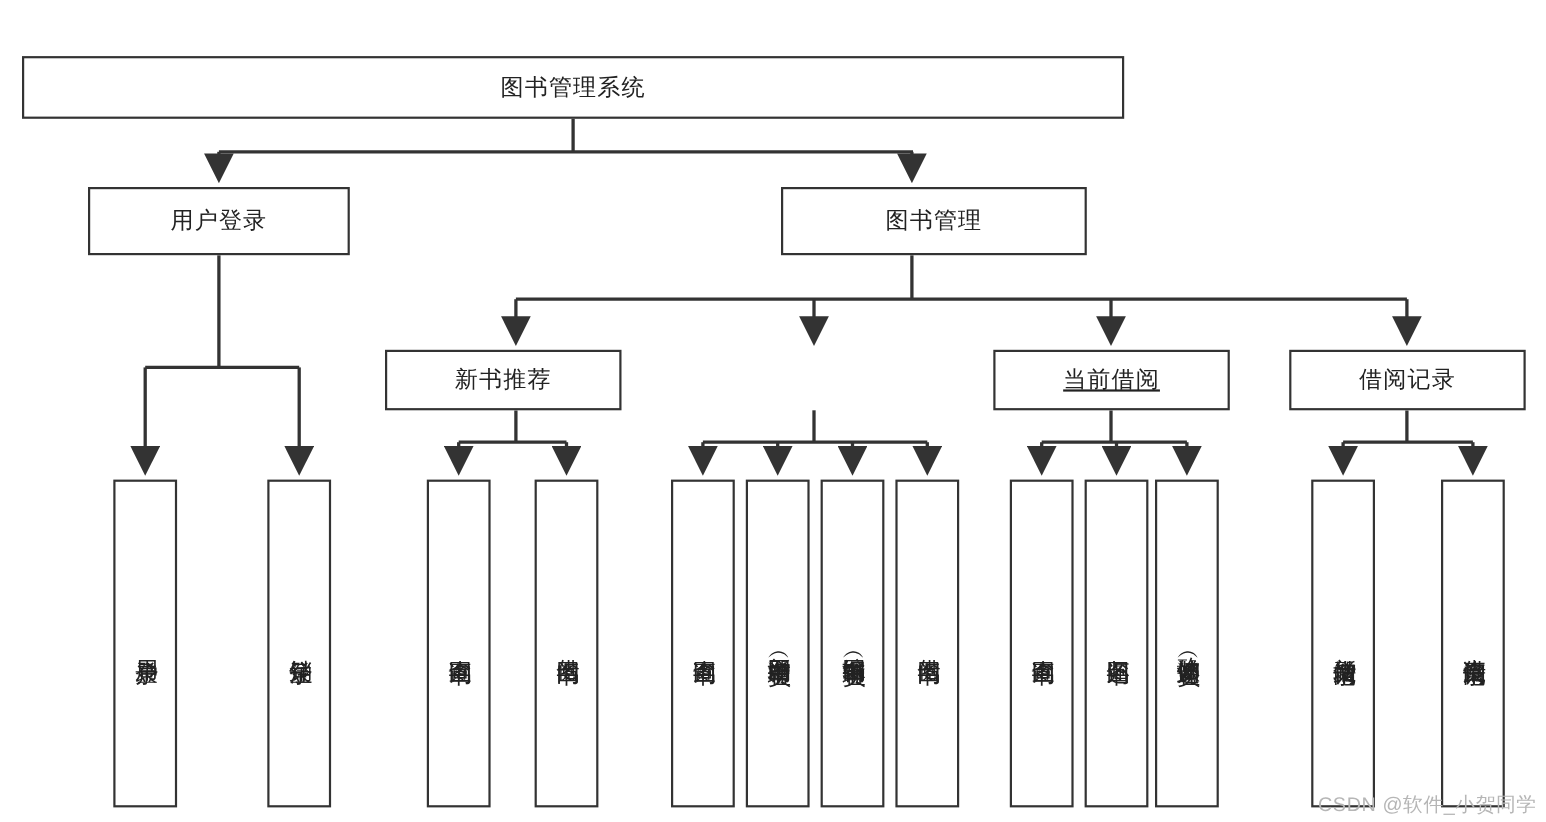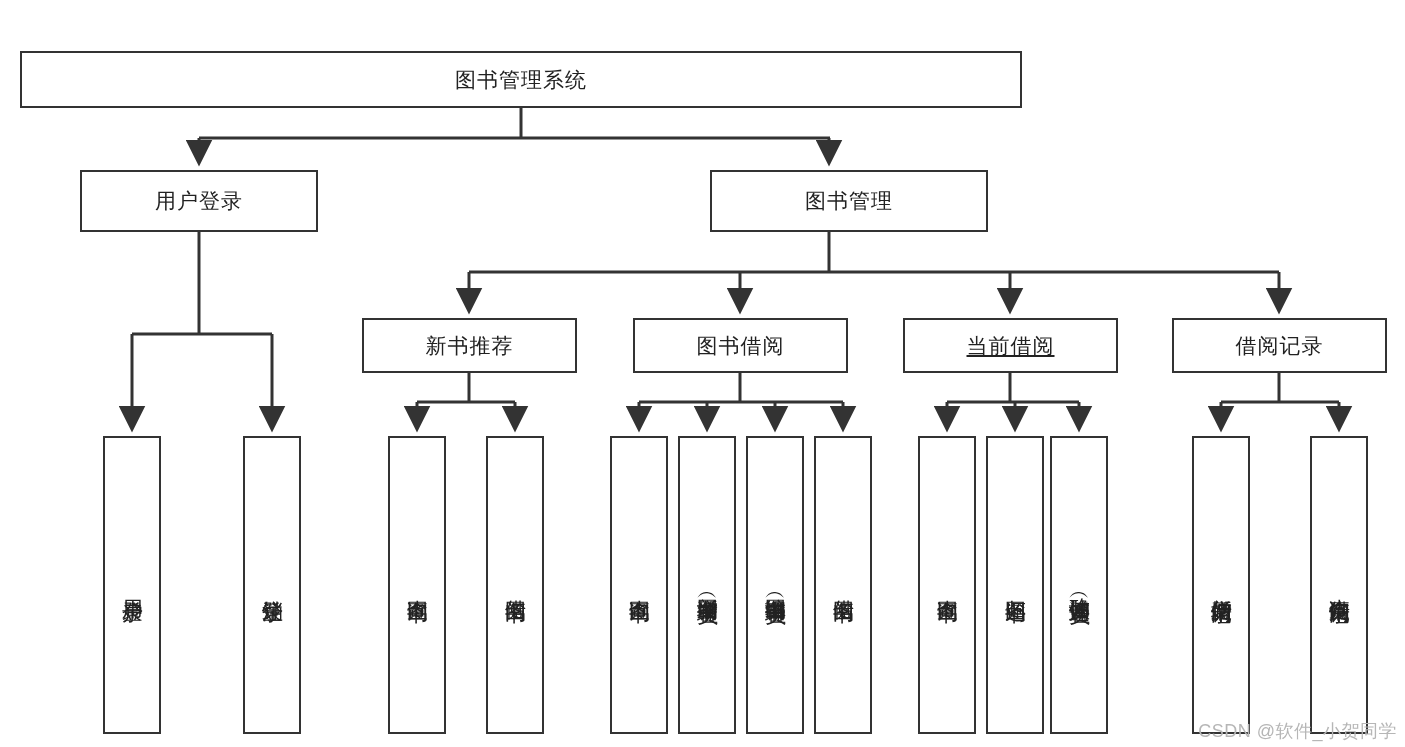--- a/index.html
+++ b/index.html
@@ -136,25 +136,22 @@
     <span class="label">图书管理系统</span>
   </div>
 
   <div class="node node-h" style="left:80px; top:170px; width:238px; height:62px;">
     <span class="label">用户登录</span>
   </div>
   <div class="node node-h" style="left:710px; top:170px; width:278px; height:62px;">
     <span class="label">图书管理</span>
   </div>
 
-  <div class="node node-h" style="left:362px; top:318px; width:215px; height:55px;">
+  <div class="node node-h" style="left:350px; top:318px; width:215px; height:55px;">
     <span class="label">新书推荐</span>
-  </div>
-  <div class="node node-h" style="left:633px; top:318px; width:215px; height:55px;">
-    <span class="label">图书借阅</span>
   </div>
   <div class="node node-h" style="left:903px; top:318px; width:215px; height:55px;text-decoration:underline;">
     <span class="label">当前借阅</span>
   </div>
   <div class="node node-h" style="left:1172px; top:318px; width:215px; height:55px;">
     <span class="label">借阅记录</span>
   </div>
 
   <div class="node node-v" style="left:103px; top:436px; width:58px; height:298px;">
     <span class="label">用户登录</span>

